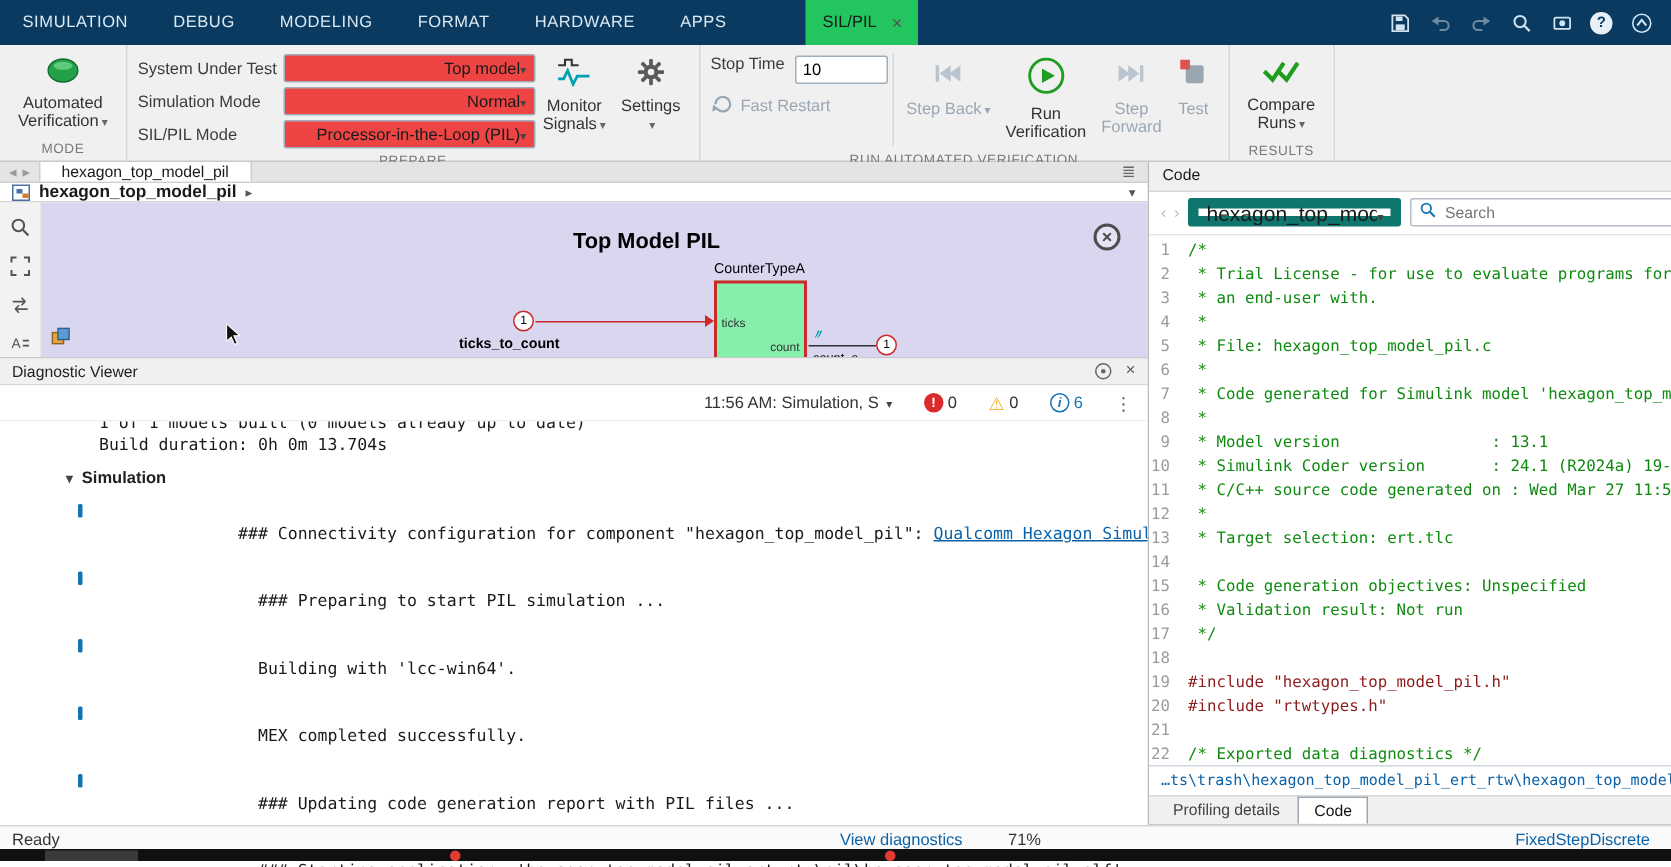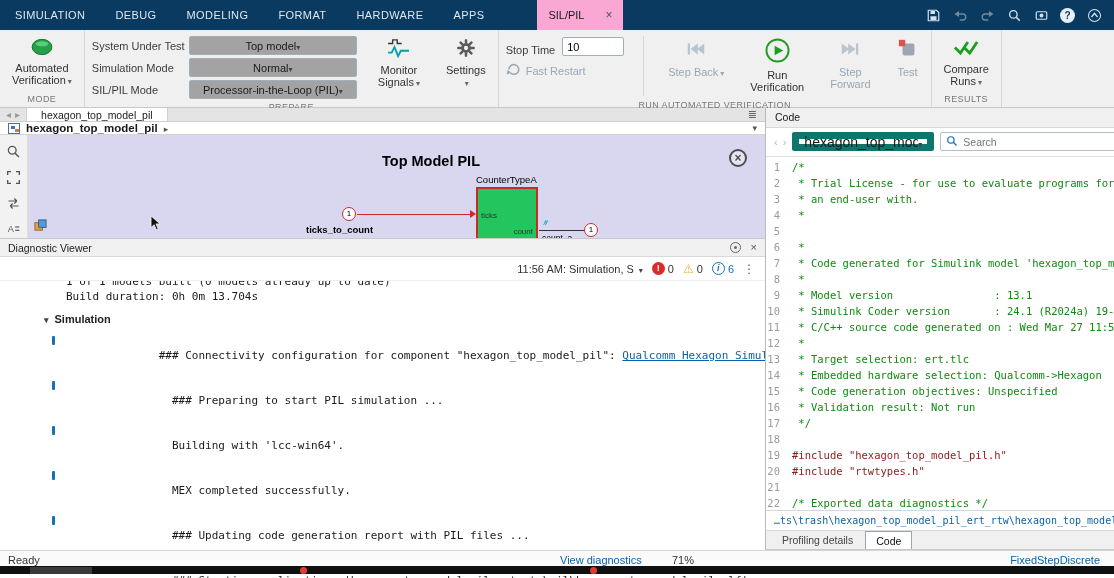--- a/index.html
+++ b/index.html
@@ -9,44 +9,44 @@
     --warn_yellow:#f0ad1e; --info_blue:#1273b5; --signal_teal:#00a0b0;
   }
   *{box-sizing:border-box;margin:0;padding:0}
   body{margin:0;background:#888;font-family:"Liberation Sans",sans-serif}
   .app{position:relative;width:1114px;height:578px;overflow:hidden;background:#fff;font-size:11px;color:#1a1a1a}
 
   
   .menubar{display:flex;align-items:stretch;height:30px;background:var(--menubar_bg)}
   .menu-tabs{display:flex}
   .menu-tab{padding:0 15px;line-height:30px;color:#dce8f2;font-size:11px;letter-spacing:.4px;cursor:default}
-  .sil-tab{margin-left:38px;display:flex;align-items:center;gap:21px;padding:0 11px;background:#f9a8d4;color:#1a1a1a}
+  .sil-tab{margin-left:38px;display:flex;align-items:center;gap:10px;padding:0 11px;background:#22c55e;color:#1a1a1a}
   .tab-close{color:#555;font-size:12px;line-height:1}
   .menu-icons{margin-left:auto;display:flex;align-items:center;gap:11px;padding-right:12px}
   .mi{width:16px;height:16px;display:flex;align-items:center;justify-content:center}
   .mi svg{display:block}
   .help-bubble{width:15px;height:15px;border-radius:50%;background:#e8f0f7;color:#0a3a5f;font-weight:bold;font-size:10px;text-align:center;line-height:15px}
 
   
   .ribbon{display:flex;height:78px;background:var(--ribbon_bg);border-bottom:1px solid #c8c8c8}
   .rsection{display:flex;flex-direction:column;padding:5px 7px 1px;border-right:1px solid #d8d8d8}
-  .rcontent{display:flex;align-items:flex-start;gap:16px;flex:1}
+  .rcontent{display:flex;align-items:flex-start;gap:0;flex:1}
   .rlabel{font-size:9px;color:#787878;text-align:center;padding:3px 2px 2px;letter-spacing:.4px;white-space:nowrap}
   .big-btn{display:flex;flex-direction:column;align-items:center;gap:3px;padding:3px 5px;font-size:11px;color:#333;line-height:1.15;text-align:center;white-space:nowrap;cursor:default}
   .big-btn.disabled{color:#9aa7b3}
   .dd::after{content:"▾";font-size:8px;color:#666;margin-left:2px}
   .big-btn.disabled .dd::after{color:#9aa7b3}
   .prep-grid{display:flex;flex-direction:column;gap:3px;padding-top:1px}
   .prep-row{display:flex;align-items:center;gap:7px}
   .prep-label{width:90px;color:#3c3c3c;white-space:nowrap}
-  .dropdown{display:flex;align-items:center;justify-content:center;width:168px;height:19px;background:#a3a3a3;border:1px solid #9fafbc;border-radius:2px;padding:0 5px;cursor:default}
+  .dropdown{display:flex;align-items:center;justify-content:flex-end;width:168px;height:19px;background:#ef4444;border:1px solid #9fafbc;border-radius:2px;padding:0 5px;cursor:default}
   .dd-value{white-space:nowrap;overflow:hidden}
   .dd-caret::after{content:"▾";font-size:8px;color:#444}
   .run-left{display:flex;flex-direction:column;gap:6px;padding-top:2px}
-  .run-row{display:flex;align-items:flex-end;gap:7px}
+  .run-row{display:flex;align-items:flex-start;gap:7px}
   .stop-time-label{color:#3c3c3c;white-space:nowrap}
   .stop-time{width:62px;height:19px;border:1px solid #9fafbc;border-radius:2px;font-size:11px;padding:0 4px;font-family:"Liberation Sans",sans-serif}
   .fast-restart{display:flex;align-items:center;gap:5px;color:#9aa7b3}
   .vdiv{width:1px;background:#d8d8d8;align-self:stretch;margin:1px 3px}
 
   
   .main{display:flex;height:442px;border-bottom:1px solid #c9c9c9}
   .left-pane{width:766px;display:flex;flex-direction:column;border-right:1px solid #b9b9b9}
   .right-pane{flex:1;display:flex;flex-direction:column;background:#fff}
 
@@ -69,34 +69,34 @@
   .canvas-tools{width:28px;background:#f2f2f2;border-right:1px solid #ddd;display:flex;flex-direction:column;align-items:center;gap:9px;padding-top:8px}
   .ct{width:17px;height:17px;display:flex;align-items:center;justify-content:center;color:#555}
   .canvas{position:relative;flex:1;background:var(--canvas_bg);overflow:hidden}
   .cv-title{position:absolute;left:354px;top:18px;font-size:14.5px;font-weight:bold;color:#000}
   .cv-close{position:absolute;right:18px;top:14px;width:18px;height:18px;border:2px solid #4d4d4d;border-radius:50%;color:#4d4d4d;font-size:12px;font-weight:bold;display:flex;align-items:center;justify-content:center;background:rgba(255,255,255,.35)}
   .port{position:absolute;width:14px;height:14px;border:1.5px solid var(--highlight_red);border-radius:50%;background:#fff;font-size:8px;text-align:center;line-height:12px;color:#000}
   .sig-line{position:absolute;height:0;border-top:1.4px solid var(--highlight_red)}
   .sig-line.dark{border-top-color:#333}
   .arrow-head{position:absolute;width:0;height:0;border-top:4px solid transparent;border-bottom:4px solid transparent;border-left:6px solid var(--highlight_red)}
   .blk-label{position:absolute;font-size:9.5px;color:#000;white-space:nowrap}
-  .blk{position:absolute;background:#22c55e;border:2px solid var(--highlight_red)}
+  .blk{position:absolute;background:#86efac;border:2px solid var(--highlight_red)}
   .blk-inner{position:absolute;font-size:8px;color:#333}
   .teal-mark{position:absolute;color:var(--signal_teal);font-size:9px;font-weight:bold;transform:skewX(-15deg)}
   .badge-ico{position:absolute;left:6px;bottom:4px}
   .cursor{position:absolute}
 
   
   .diag{display:flex;flex-direction:column;flex:1;border-top:1px solid #c9c9c9}
   .diag-header{height:18px;background:#f0f0f0;border-bottom:1px solid #d9d9d9;display:flex;align-items:center;padding:0 8px;font-size:10.5px;color:#222}
   .panel-icos{margin-left:auto;display:flex;gap:10px;color:#666;align-items:center}
   .circle-dot{width:11px;height:11px;border:1.2px solid #666;border-radius:50%;position:relative}
   .circle-dot::after{content:"";position:absolute;left:3px;top:3px;width:3px;height:3px;background:#666;border-radius:50%}
   .x-ico{font-size:11px;line-height:1;color:#555}
-  .diag-toolbar{height:24px;background:#fff;display:flex;align-items:center;justify-content:flex-end;gap:9px;padding:0 10px;border-bottom:1px solid #eee}
+  .diag-toolbar{height:24px;background:#fff;display:flex;align-items:center;justify-content:flex-end;gap:21px;padding:0 10px;border-bottom:1px solid #eee}
   .run-select{display:flex;align-items:center;gap:5px;color:#333;cursor:default}
   .badge{display:flex;align-items:center;gap:3px}
   .b-err{width:13px;height:13px;border-radius:50%;background:var(--error_red);color:#fff;font-size:9px;font-weight:bold;text-align:center;line-height:13px}
   .b-err::after{content:"!"}
   .b-warn{color:var(--warn_yellow);font-size:12px;line-height:1}
   .b-warn::after{content:"⚠"}
   .b-info{width:13px;height:13px;border-radius:50%;border:1.4px solid var(--info_blue);color:var(--info_blue);font-size:9px;font-style:italic;font-weight:bold;text-align:center;line-height:11px}
   .b-info::after{content:"i"}
   .b-count{color:#333}
   .kebab::after{content:"⋮";color:#555;font-size:12px}
@@ -543,20 +543,21 @@
             <div class="code-line">
             <span class="ln">3</span>
             <span class="lt t-comment"> * an end-user with.</span>
           </div>
             <div class="code-line">
             <span class="ln">4</span>
             <span class="lt t-comment"> *</span>
           </div>
             <div class="code-line">
             <span class="ln">5</span>
+            <span class="lt t-comment"> * File: hexagon_top_model_pil.c</span>
           </div>
             <div class="code-line">
             <span class="ln">6</span>
             <span class="lt t-comment"> *</span>
           </div>
             <div class="code-line">
             <span class="ln">7</span>
             <span class="lt t-comment"> * Code generated for Simulink model 'hexagon_top_model</span>
           </div>
             <div class="code-line">
@@ -578,21 +579,20 @@
             <div class="code-line">
             <span class="ln">12</span>
             <span class="lt t-comment"> *</span>
           </div>
             <div class="code-line">
             <span class="ln">13</span>
             <span class="lt t-comment"> * Target selection: ert.tlc</span>
           </div>
             <div class="code-line">
             <span class="ln">14</span>
-            <span class="lt t-comment"> * Embedded hardware selection: Qualcomm-&gt;Hexagon</span>
           </div>
             <div class="code-line">
             <span class="ln">15</span>
             <span class="lt t-comment"> * Code generation objectives: Unspecified</span>
           </div>
             <div class="code-line">
             <span class="ln">16</span>
             <span class="lt t-comment"> * Validation result: Not run</span>
           </div>
             <div class="code-line">

